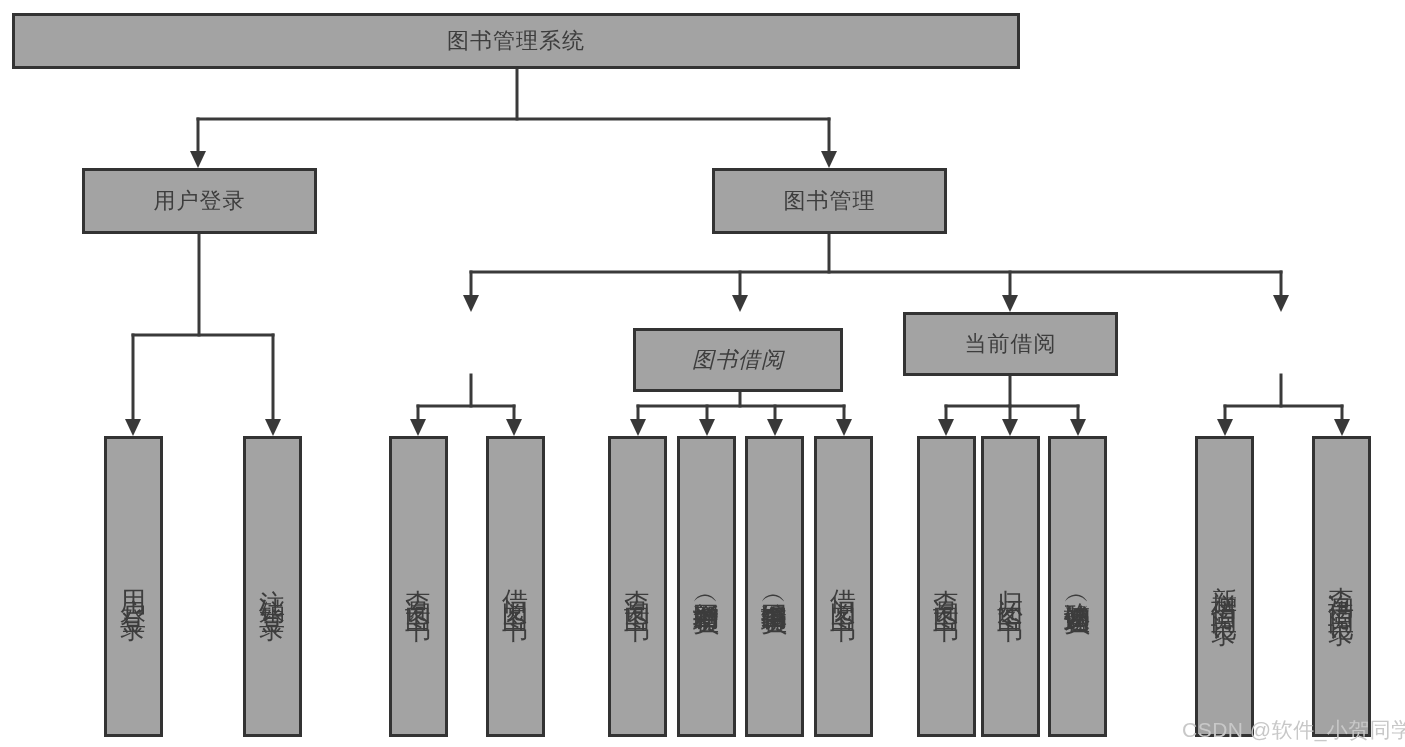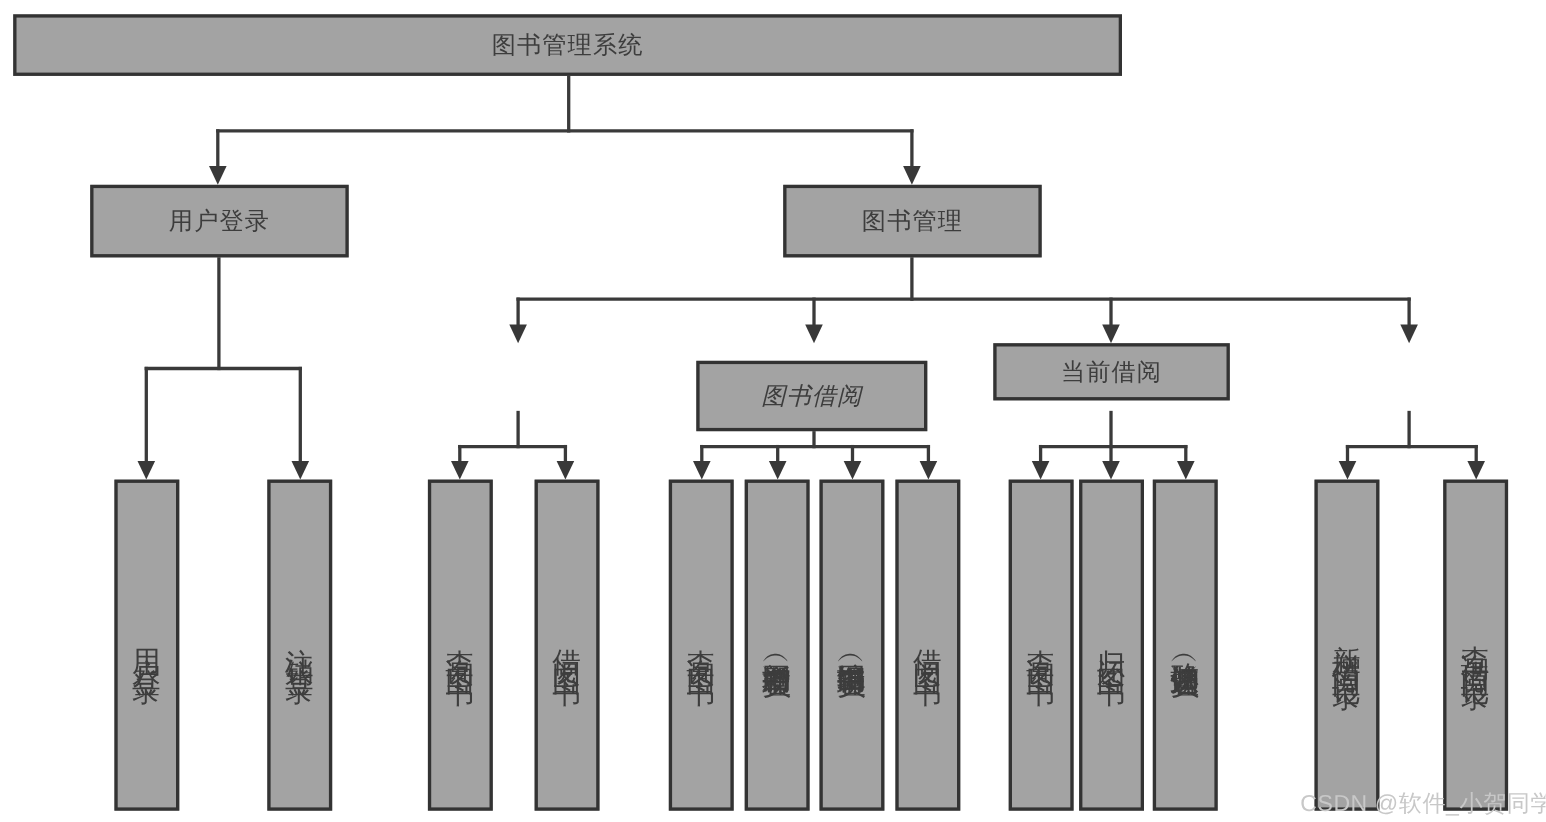--- a/index.html
+++ b/index.html
@@ -98,21 +98,21 @@
   <div class="node hnode" style="left:82px;top:168px;width:235px;height:66px;">
     <span>用户登录</span>
   </div>
   <div class="node hnode" style="left:712px;top:168px;width:235px;height:66px;">
     <span>图书管理</span>
   </div>
 
   <div class="node hnode" style="left:633px;top:328px;width:210px;height:64px;font-style:italic;">
     <span>图书借阅</span>
   </div>
-  <div class="node hnode" style="left:903px;top:312px;width:215px;height:52px;">
+  <div class="node hnode" style="left:903px;top:312px;width:215px;height:64px;">
     <span>当前借阅</span>
   </div>
 
   <div class="node leaf ls-wide" style="left:104px;">
     <span class="vtext">用户登录</span>
   </div>
   <div class="node leaf ls-wide" style="left:243px;">
     <span class="vtext">注销登录</span>
   </div>
 

